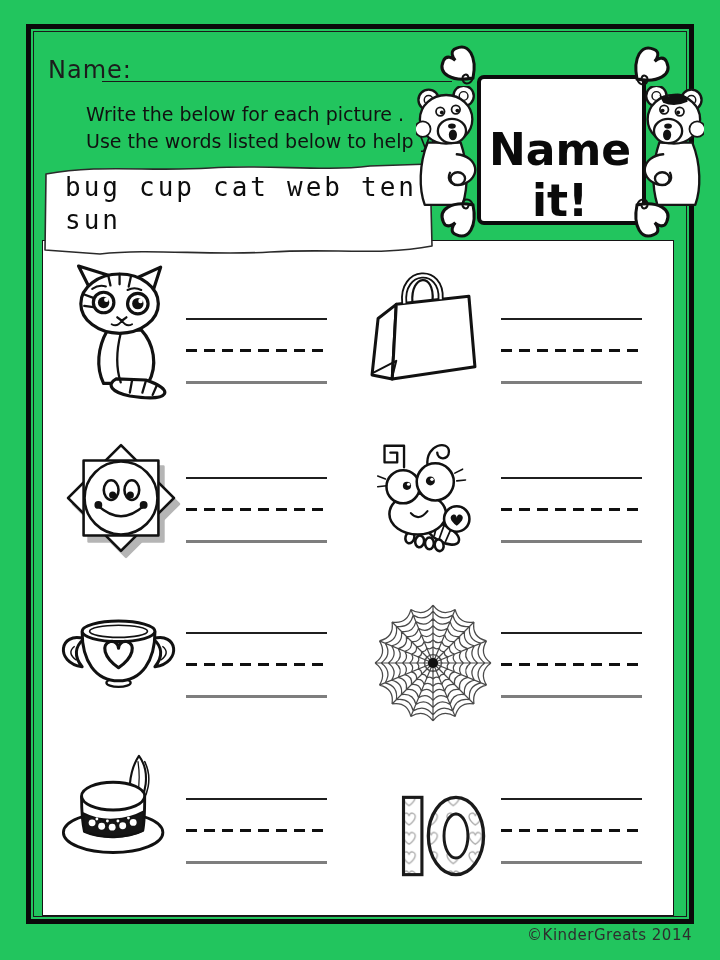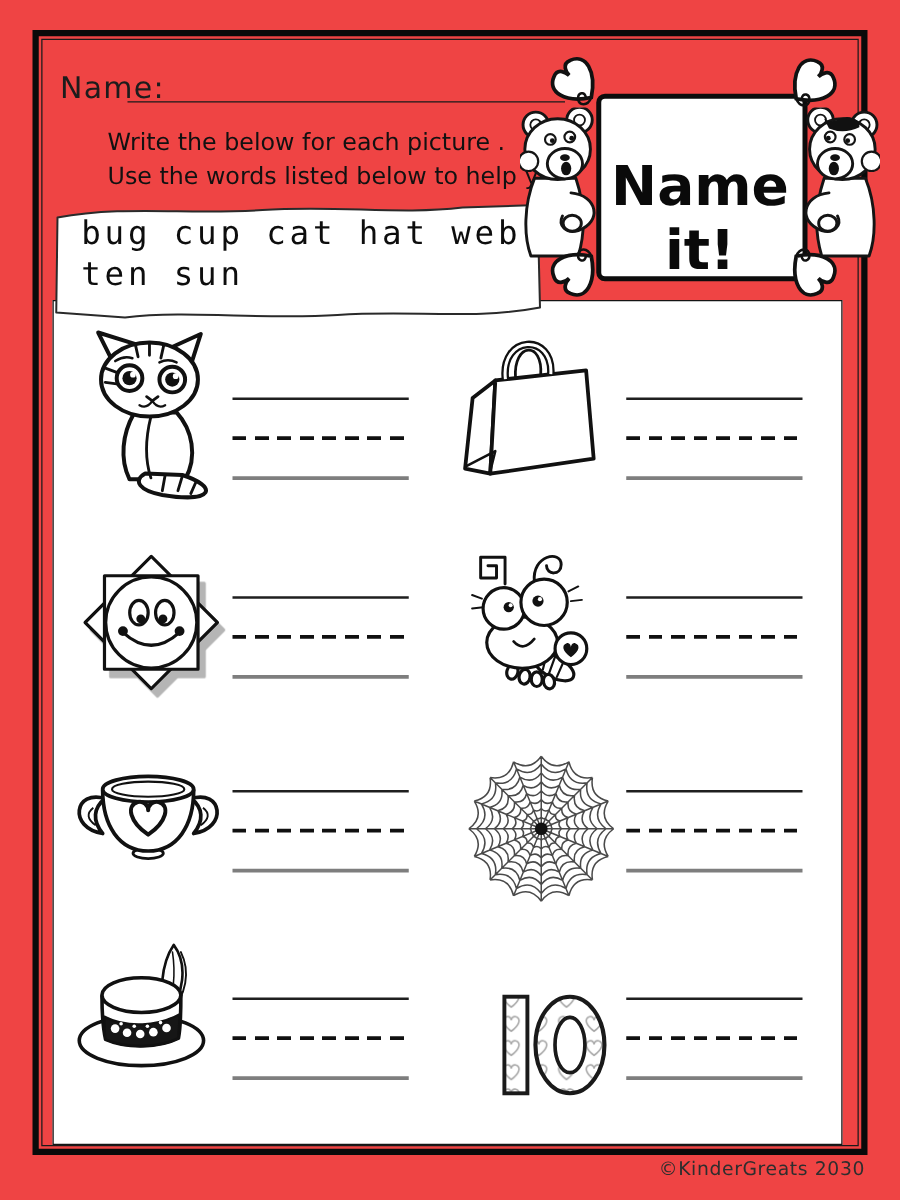--- a/index.html
+++ b/index.html
@@ -1,16 +1,16 @@
 <!DOCTYPE html>
 <html><head>
 <meta charset="utf-8">
 <style>
   html,body{margin:0;padding:0;background:#fff;}
-  .sheet{position:relative;width:720px;height:960px;background:#ef4444;
+  .sheet{position:relative;width:720px;height:960px;background:#22c55e;
          font-family:"DejaVu Sans", sans-serif;color:#111;overflow:hidden;}
 
   
   .frame-outer{position:absolute;left:26px;top:24px;width:658px;height:890px;
                border:5px solid #0a0a0a;}
   .frame-inner{position:absolute;left:2px;top:2px;right:2px;bottom:2px;
                border:1.5px solid #1a1a1a;}
 
   
   .name-label{position:absolute;left:48px;top:56px;font-size:24px;letter-spacing:1px;color:#1c1c1c;}
@@ -135,21 +135,20 @@
 
   <div class="word-bank">
     <svg width="398" height="100" viewBox="0 0 398 100">
       <path d="M6,16 C60,6 110,14 170,10 C230,6 280,14 330,8 L390,6 L392,88
                C340,98 290,90 230,94 C170,98 110,90 60,96 L5,92 Z" fill="#fff" stroke="#2a2a2a" stroke-width="1.6" stroke-linejoin="round"></path>
     </svg>
     <div class="wb-grid">
       <span>bug</span>
       <span>cup</span>
       <span>cat</span>
-      <span>hat</span>
       <span>web</span>
       <span>ten</span>
       <span>sun</span>
     </div>
   </div>
 
   <div class="content-box"></div>
 
   <svg class="pic" style="left:66px;top:260px;width:114px;height:142px" viewBox="0 0 100 124">
     <g fill="#fff" stroke="#111" stroke-width="2.8" stroke-linejoin="round" stroke-linecap="round">
@@ -309,15 +308,15 @@
     <rect x="6" y="8" width="20" height="84" fill="url(#hp)" stroke="#1a1a1a" stroke-width="3.4"></rect>
     <ellipse cx="63" cy="50" rx="30" ry="42" fill="url(#hp)" stroke="#1a1a1a" stroke-width="3.6"></ellipse>
     <ellipse cx="63" cy="50" rx="13" ry="24" fill="#fff" stroke="#1a1a1a" stroke-width="3.2"></ellipse>
   </svg>
   <div class="wlines" style="left:501px;top:798px">
     <div class="ln-top"></div>
     <div class="ln-dash"></div>
     <div class="ln-bot"></div>
   </div>
 
-  <div class="footer">©KinderGreats 2030</div>
+  <div class="footer">©KinderGreats 2014</div>
 
 </div>
 
 </body></html>

